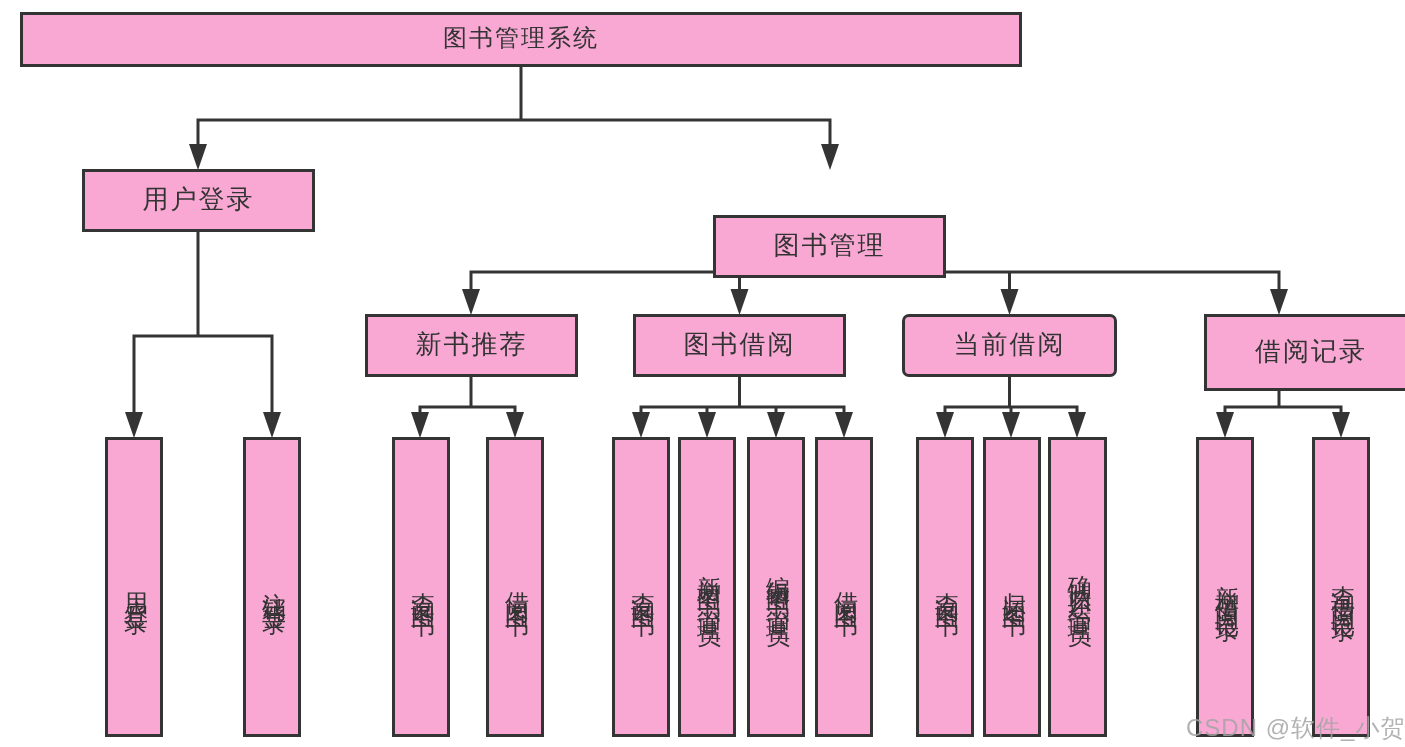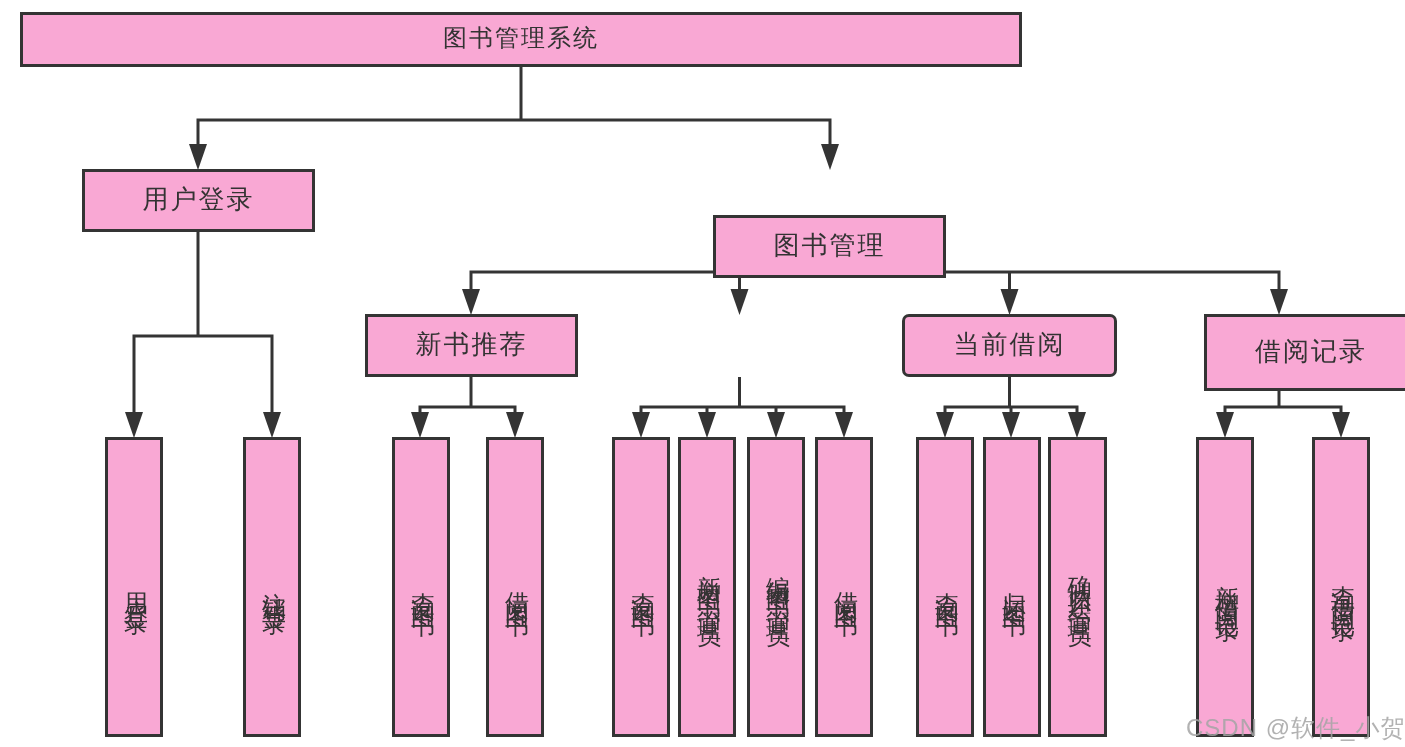--- a/index.html
+++ b/index.html
@@ -89,20 +89,23 @@
   <div class="box n-user">
     <span class="hlabel">用户登录</span>
   </div>
   <div class="box n-book">
     <span class="hlabel">图书管理</span>
   </div>
 
   <div class="box n-rec">
     <span class="hlabel">新书推荐</span>
   </div>
+  <div class="box n-borrow">
+    <span class="hlabel">图书借阅</span>
+  </div>
   <div class="box n-current">
     <span class="hlabel">当前借阅</span>
   </div>
   <div class="box n-records">
     <span class="hlabel">借阅记录</span>
   </div>
 
   <div class="box leaf f0">
     <span class="vlabel">用户登录</span>
   </div>

